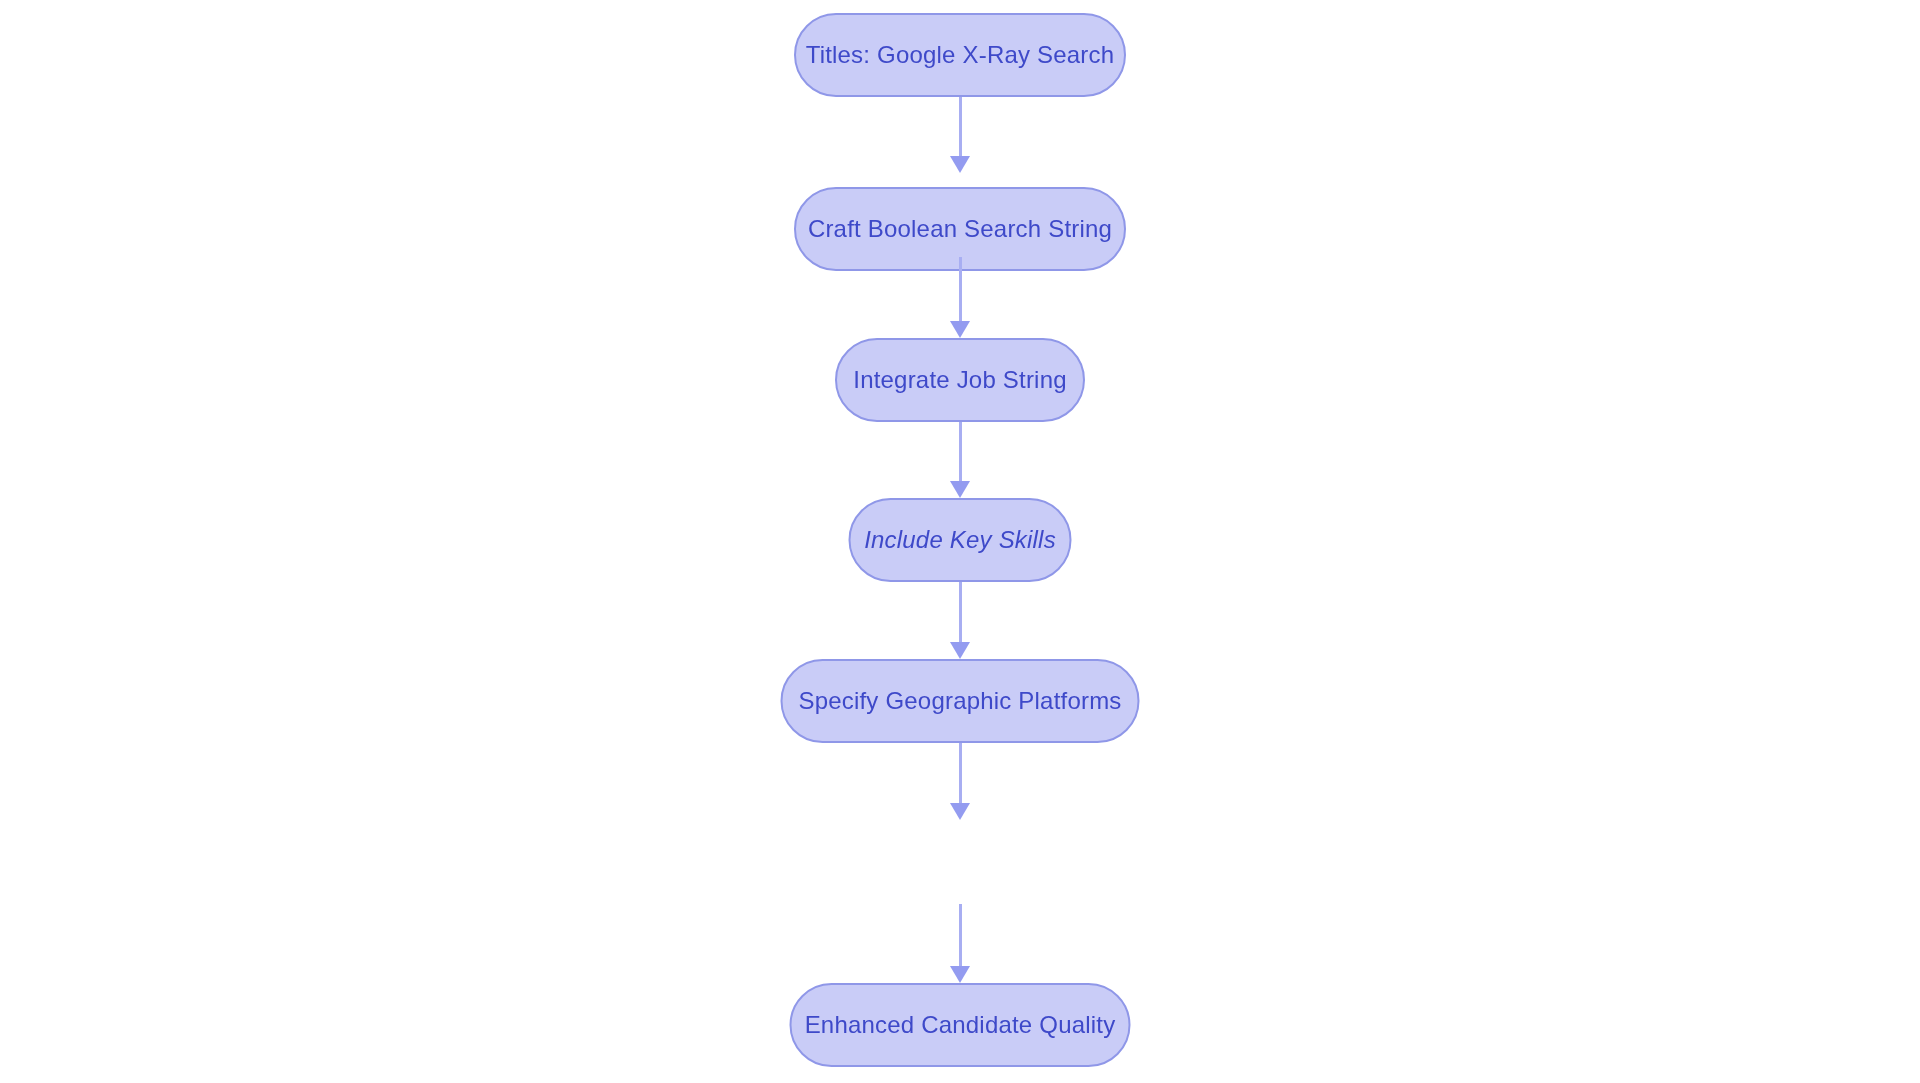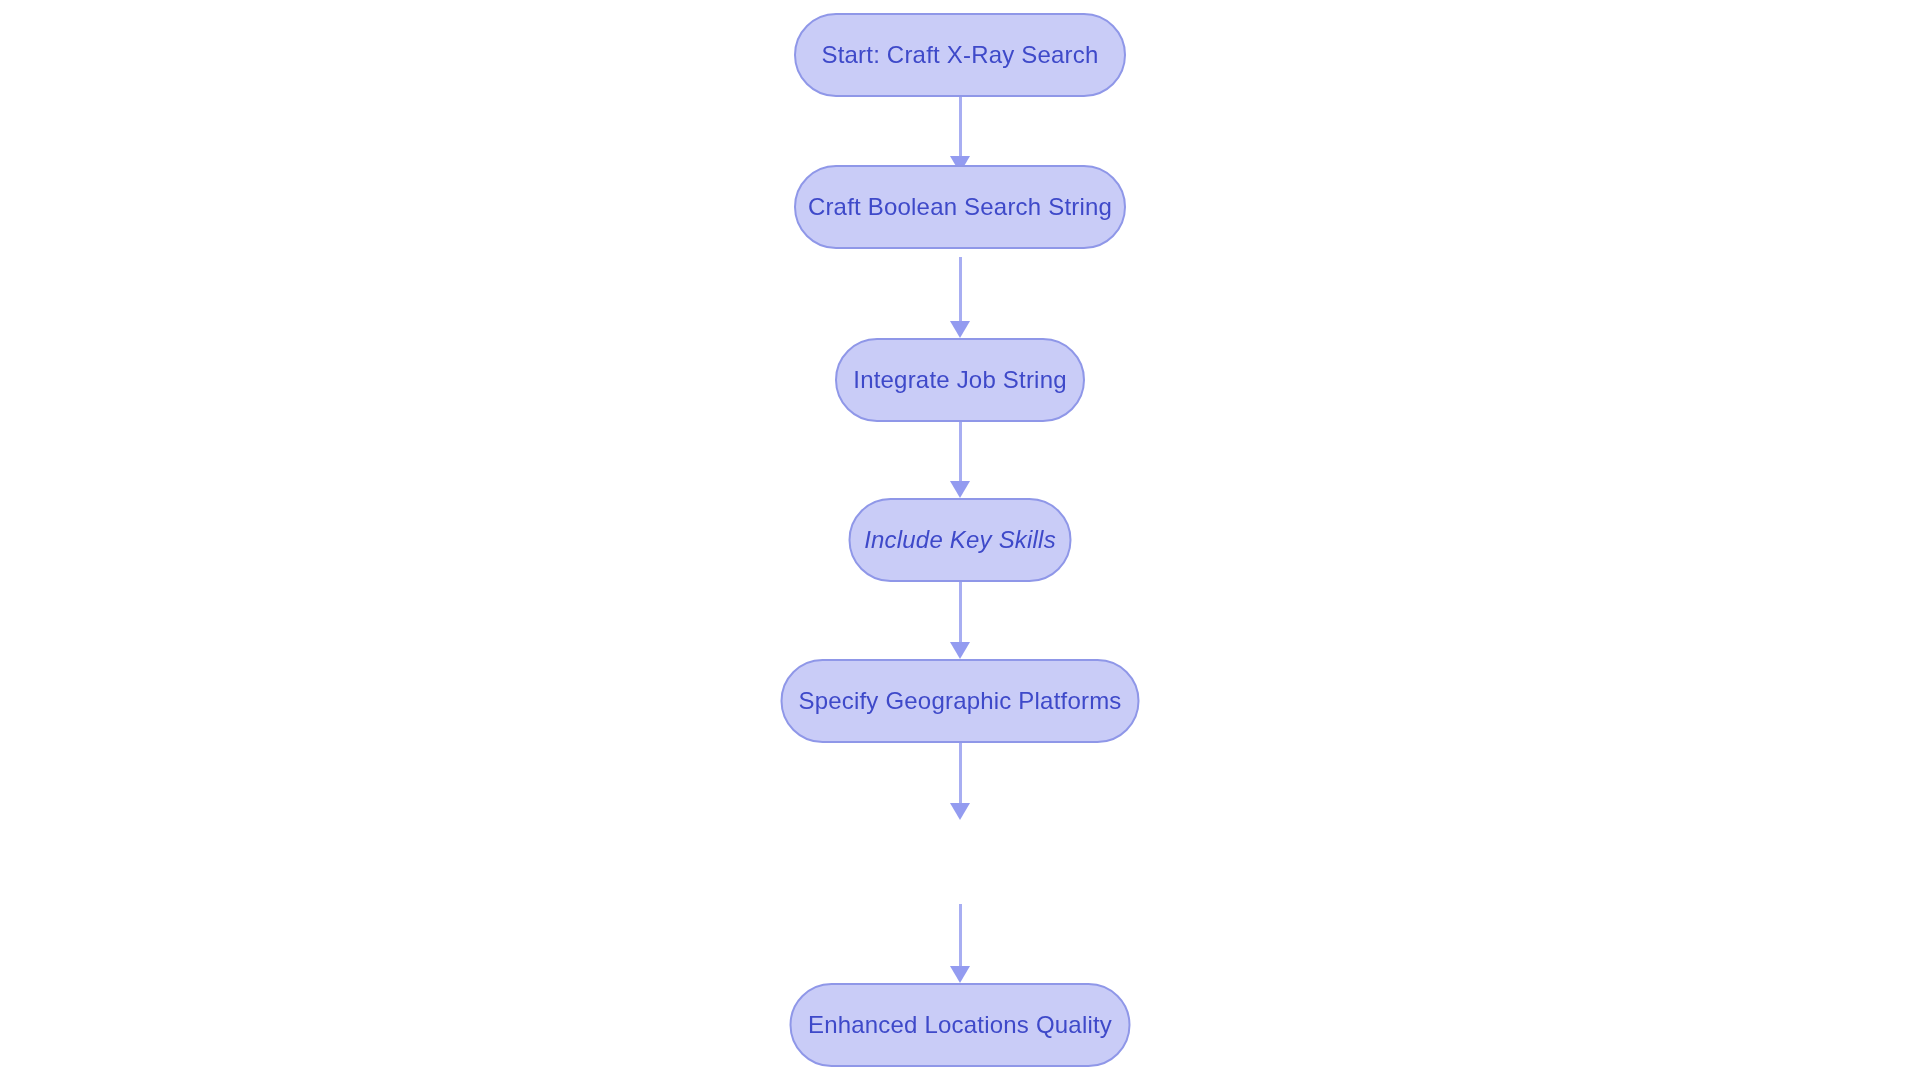--- a/index.html
+++ b/index.html
@@ -35,21 +35,21 @@
     align-items: center;
     justify-content: center;
   }
   .node-label {
     color: var(--node-text);
     font-size: 24px;
     white-space: nowrap;
     letter-spacing: 0.2px;
   }
   .n1 { top: 13px;  width: 332px; }
-  .n2 { top: 165px; width: 332px; }
+  .n2 { top: 187px; width: 332px; }
   .n3 { top: 338px; width: 250px; }
   .n4 { top: 498px; width: 223px; font-style: italic; }
   .n5 { top: 659px; width: 359px; }
   .n6 { top: 820px; width: 416px; }
   .n7 { top: 983px; width: 341px; }
 
   .arrow {
     position: absolute;
     left: 50%;
     transform: translateX(-50%);
@@ -75,21 +75,21 @@
   .a4 { top: 582px; height: 77px; }
   .a5 { top: 743px; height: 77px; }
   .a6 { top: 904px; height: 79px; }
 </style>
 </head>
 <body>
 
 <div class="canvas">
 
   <div class="node n1">
-    <span class="node-label">Start: Craft X-Ray Search</span>
+    <span class="node-label">Titles: Google X-Ray Search</span>
   </div>
 
   <div class="arrow a1">
     <div class="arrow-line"></div>
     <div class="arrow-head"></div>
   </div>
 
   <div class="node n2">
     <span class="node-label">Craft Boolean Search String</span>
   </div>
@@ -126,16 +126,16 @@
     <div class="arrow-head"></div>
   </div>
 
 
   <div class="arrow a6">
     <div class="arrow-line"></div>
     <div class="arrow-head"></div>
   </div>
 
   <div class="node n7">
-    <span class="node-label">Enhanced Locations Quality</span>
+    <span class="node-label">Enhanced Candidate Quality</span>
   </div>
 
 </div>
 
 </body></html>

